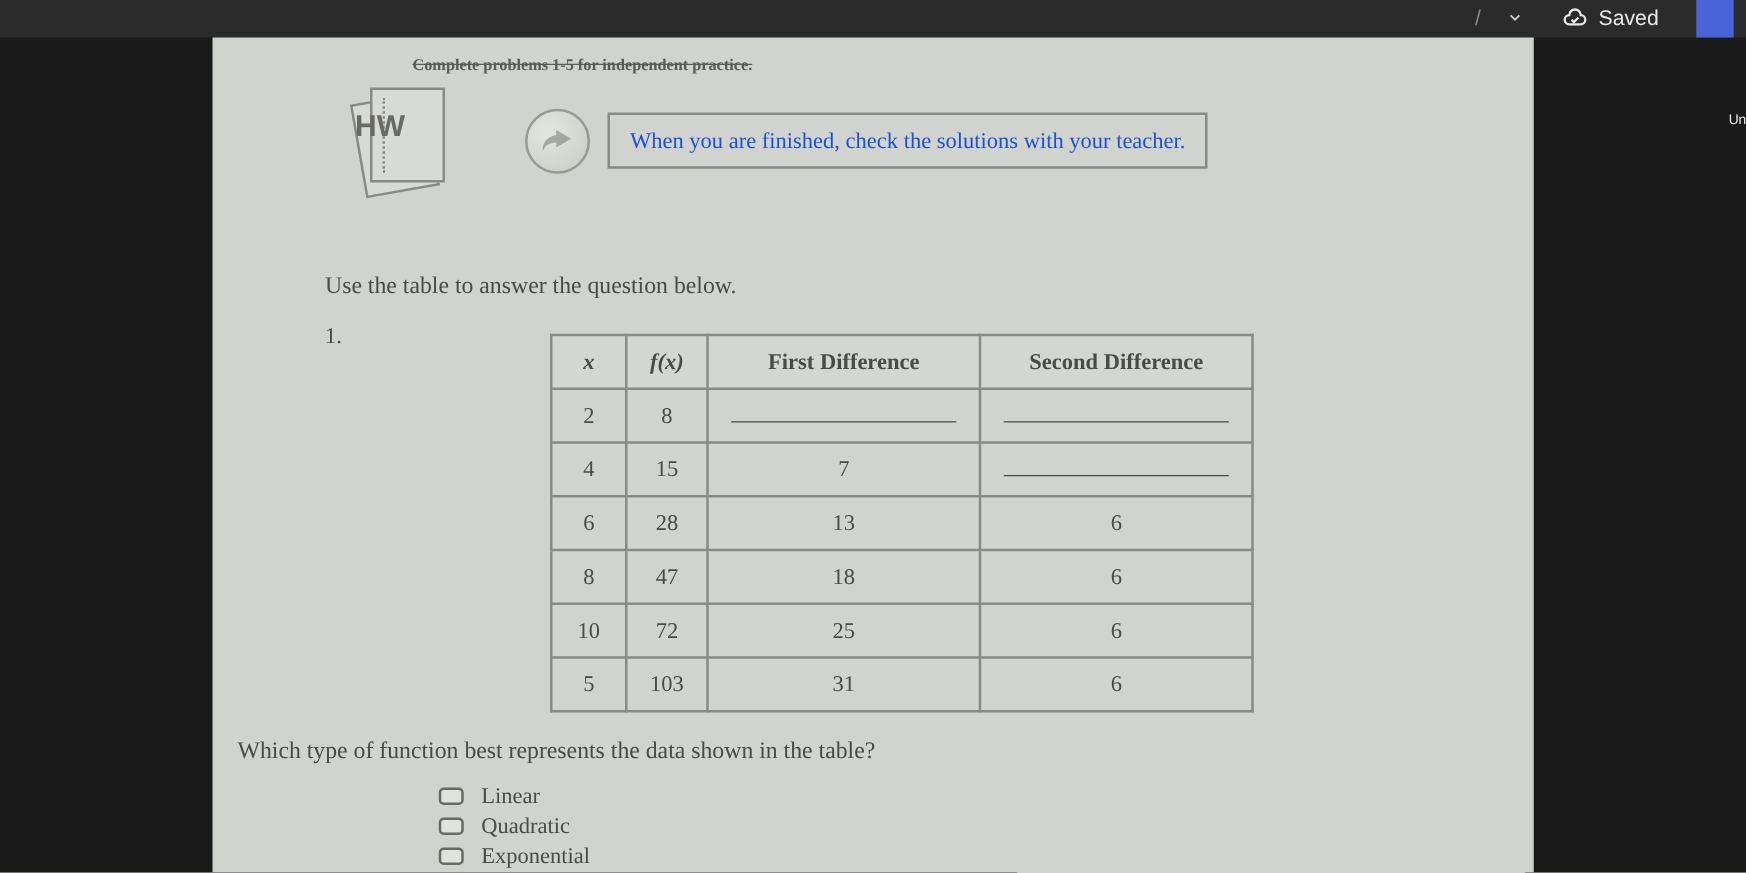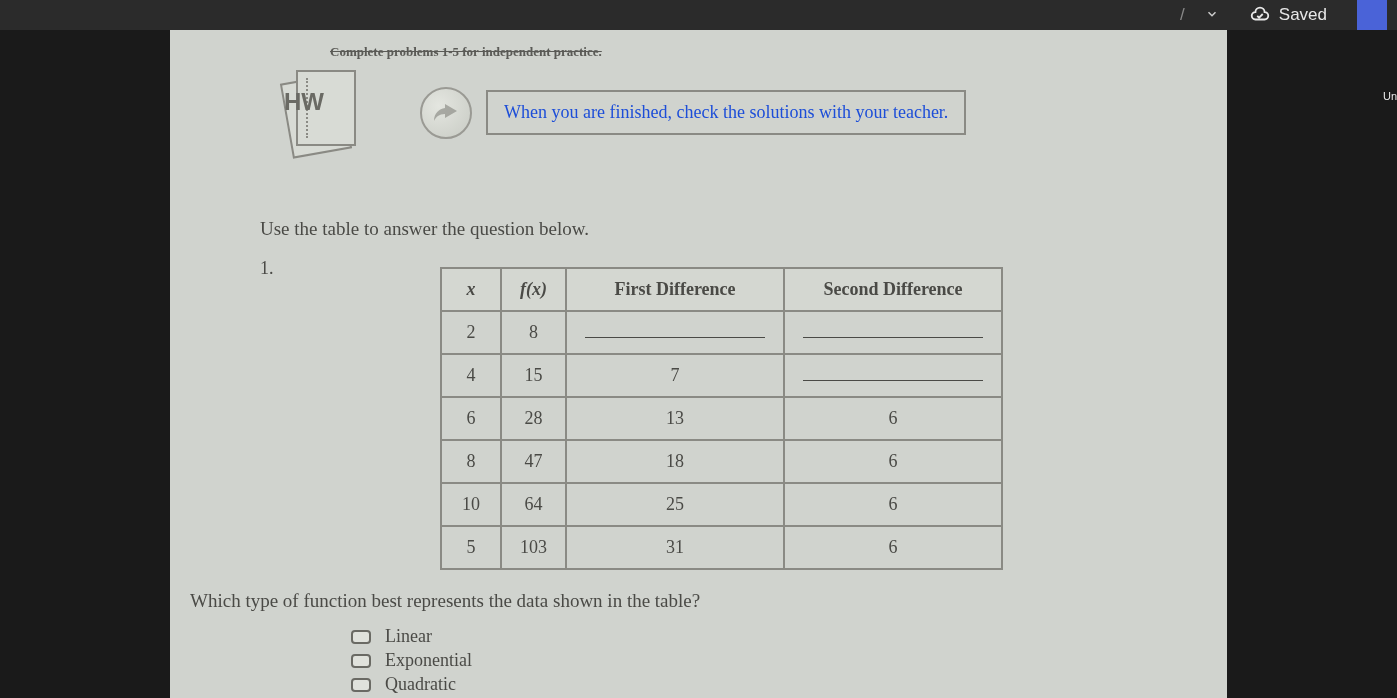--- a/index.html
+++ b/index.html
@@ -242,21 +242,21 @@
             <td>6</td>
           </tr>
           <tr>
             <td>8</td>
             <td>47</td>
             <td>18</td>
             <td>6</td>
           </tr>
           <tr>
             <td>10</td>
-            <td>64</td>
+            <td>72</td>
             <td>25</td>
             <td>6</td>
           </tr>
           <tr>
             <td>5</td>
             <td>103</td>
             <td>31</td>
             <td>6</td>
           </tr>
         </tbody>
@@ -265,20 +265,20 @@
 
   <div class="question2">Which type of function best represents the data shown in the table?</div>
 
   <div class="options" id="options">
       <div class="option-row">
         <div class="checkbox"></div>
         <span>Linear</span>
       </div>
       <div class="option-row">
         <div class="checkbox"></div>
-        <span>Exponential</span>
+        <span>Quadratic</span>
       </div>
       <div class="option-row">
         <div class="checkbox"></div>
-        <span>Quadratic</span>
+        <span>Exponential</span>
       </div>
     </div>
 </div>
 
 </body></html>

